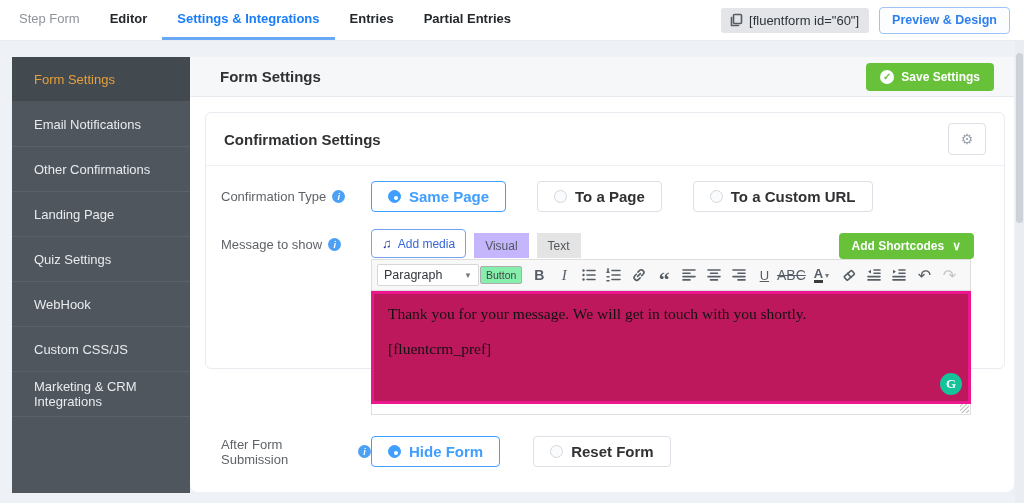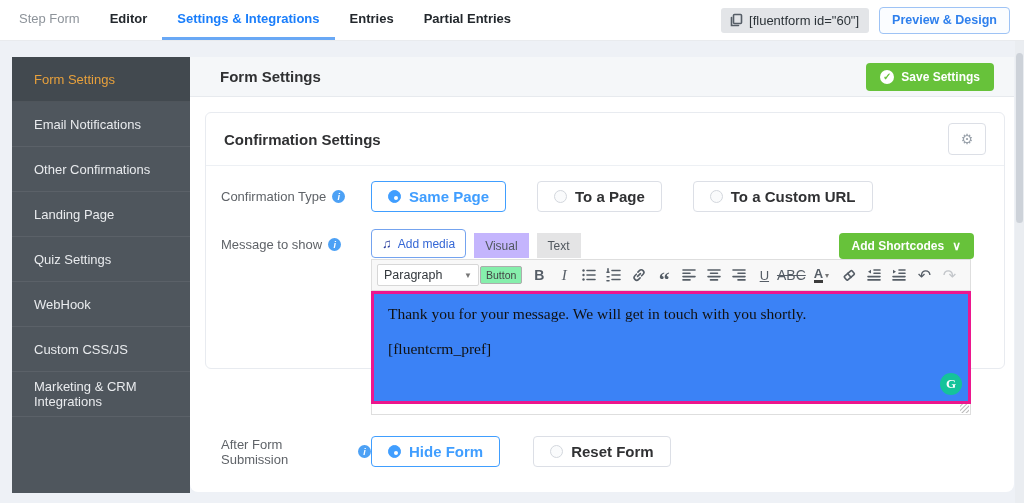--- a/index.html
+++ b/index.html
@@ -97,21 +97,21 @@
   .tb-italic { font-style:italic; font-family:"Liberation Serif","DejaVu Serif",serif; font-size:15px; }
   .tb-quote { font-family:"Liberation Serif","DejaVu Serif",serif; font-size:22px; font-weight:bold; line-height:10px; padding-top:10px; }
   .tb-underline { text-decoration:underline; font-size:13px; }
   .tb-strike { font-size:14px; text-decoration:line-through; letter-spacing:0; width:28px; }
   .tb-color { width:30px; gap:2px; }
   .tb-color .A { font-size:13px; font-weight:bold; border-bottom:3px solid #3b3b3b; line-height:13px; }
   .tb-color .car { font-size:8px; color:#777; }
   .tb-undo { font-size:16px; }
   .tb-redo { font-size:16px; color:#c3c6ca; }
 
-  .mce-content { position:relative; border:3px solid #ec168e; border-top:3px solid #ec168e; background:#3b82f6;
+  .mce-content { position:relative; border:3px solid #ec168e; border-top:3px solid #ec168e; background:#be185d;
                  height:113px; padding:11px 14px; font-family:"Liberation Serif","DejaVu Serif",serif;
                  font-size:15.5px; color:#111; }
   .mce-content p { margin:0 0 17px 0; }
   .grammarly { position:absolute; right:6px; bottom:6px; width:22px; height:22px; border-radius:50%;
                background:#15c39a; color:#fff; font-size:13px; font-weight:bold; display:flex;
                align-items:center; justify-content:center; }
   .mce-statusbar { height:11px; border:1px solid #dedede; border-top:none; background:#fff; position:relative; }
   .resize-grip { position:absolute; right:1px; bottom:1px; width:9px; height:9px;
                  background:repeating-linear-gradient(-45deg,#fff 0px,#fff 1px,#b9b9b9 2px,#fff 3px); cursor:se-resize; }
 

